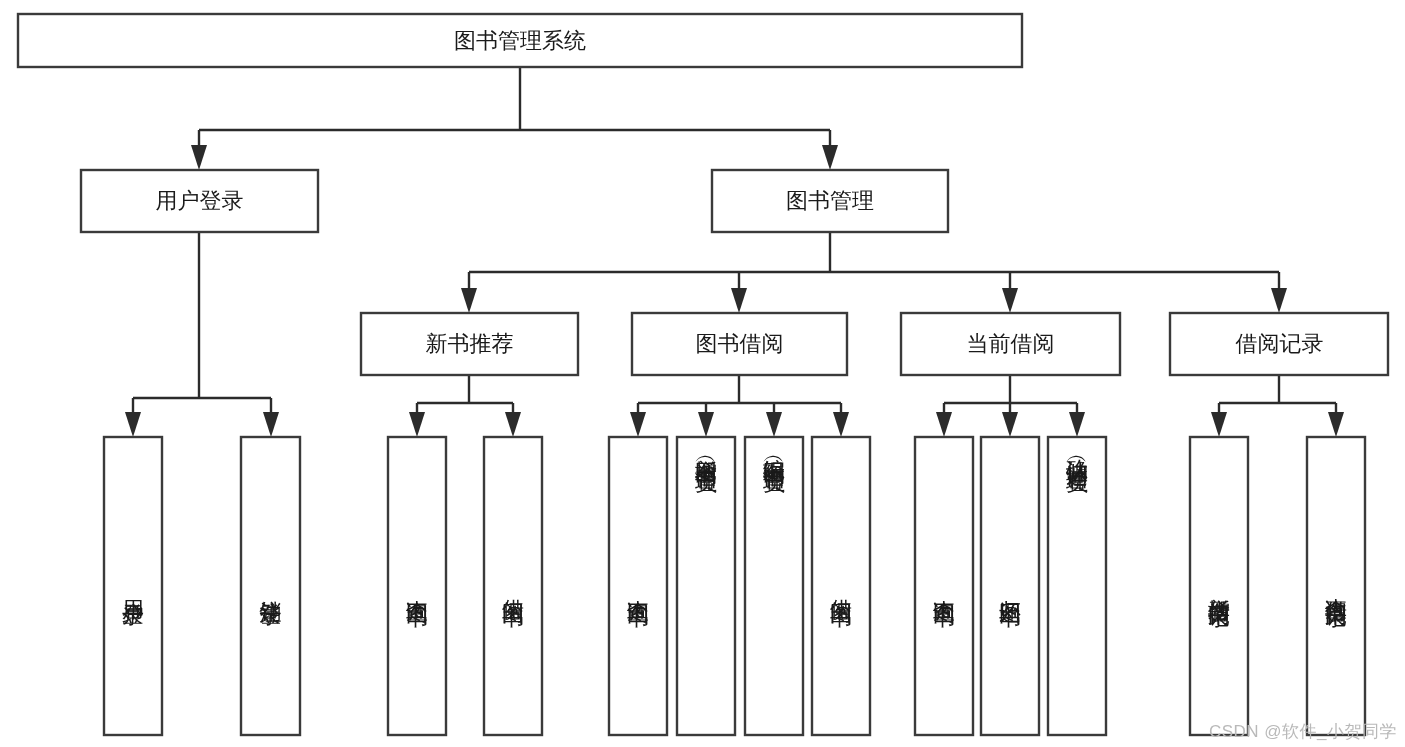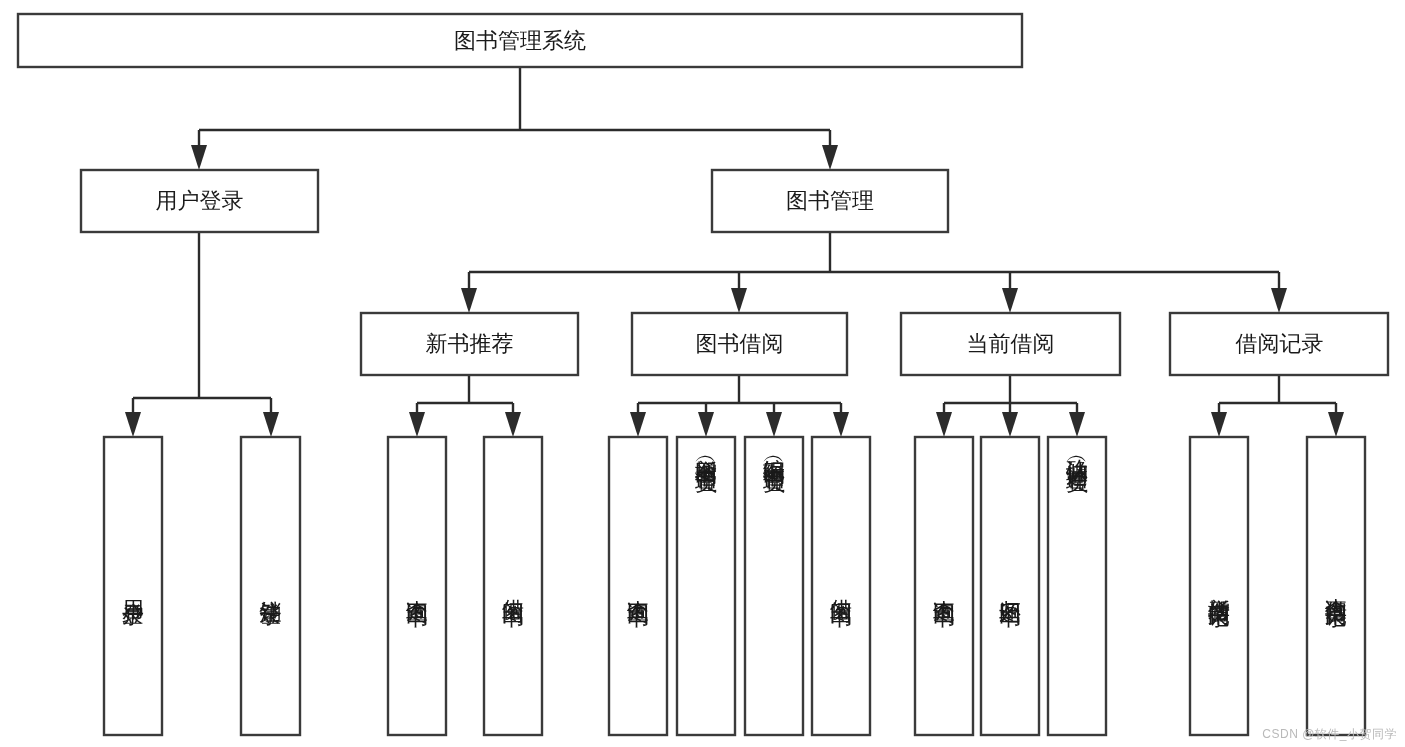--- a/index.html
+++ b/index.html
@@ -52,21 +52,21 @@
     writing-mode: vertical-rl;
     text-orientation: upright;
     letter-spacing: 2px;
     white-space: pre;
   }
   .watermark-text {
     position: absolute;
     right: 8px;
     bottom: 4px;
     font-family: "Liberation Sans", "DejaVu Sans", sans-serif;
-    font-size: 12px;
+    font-size: 17px;
     color: #b9b9b9;
     letter-spacing: 0.5px;
     user-select: none;
     pointer-events: none;
   }
 </style>
 </head>
 <body>
 
 <div id="diagram-root">

